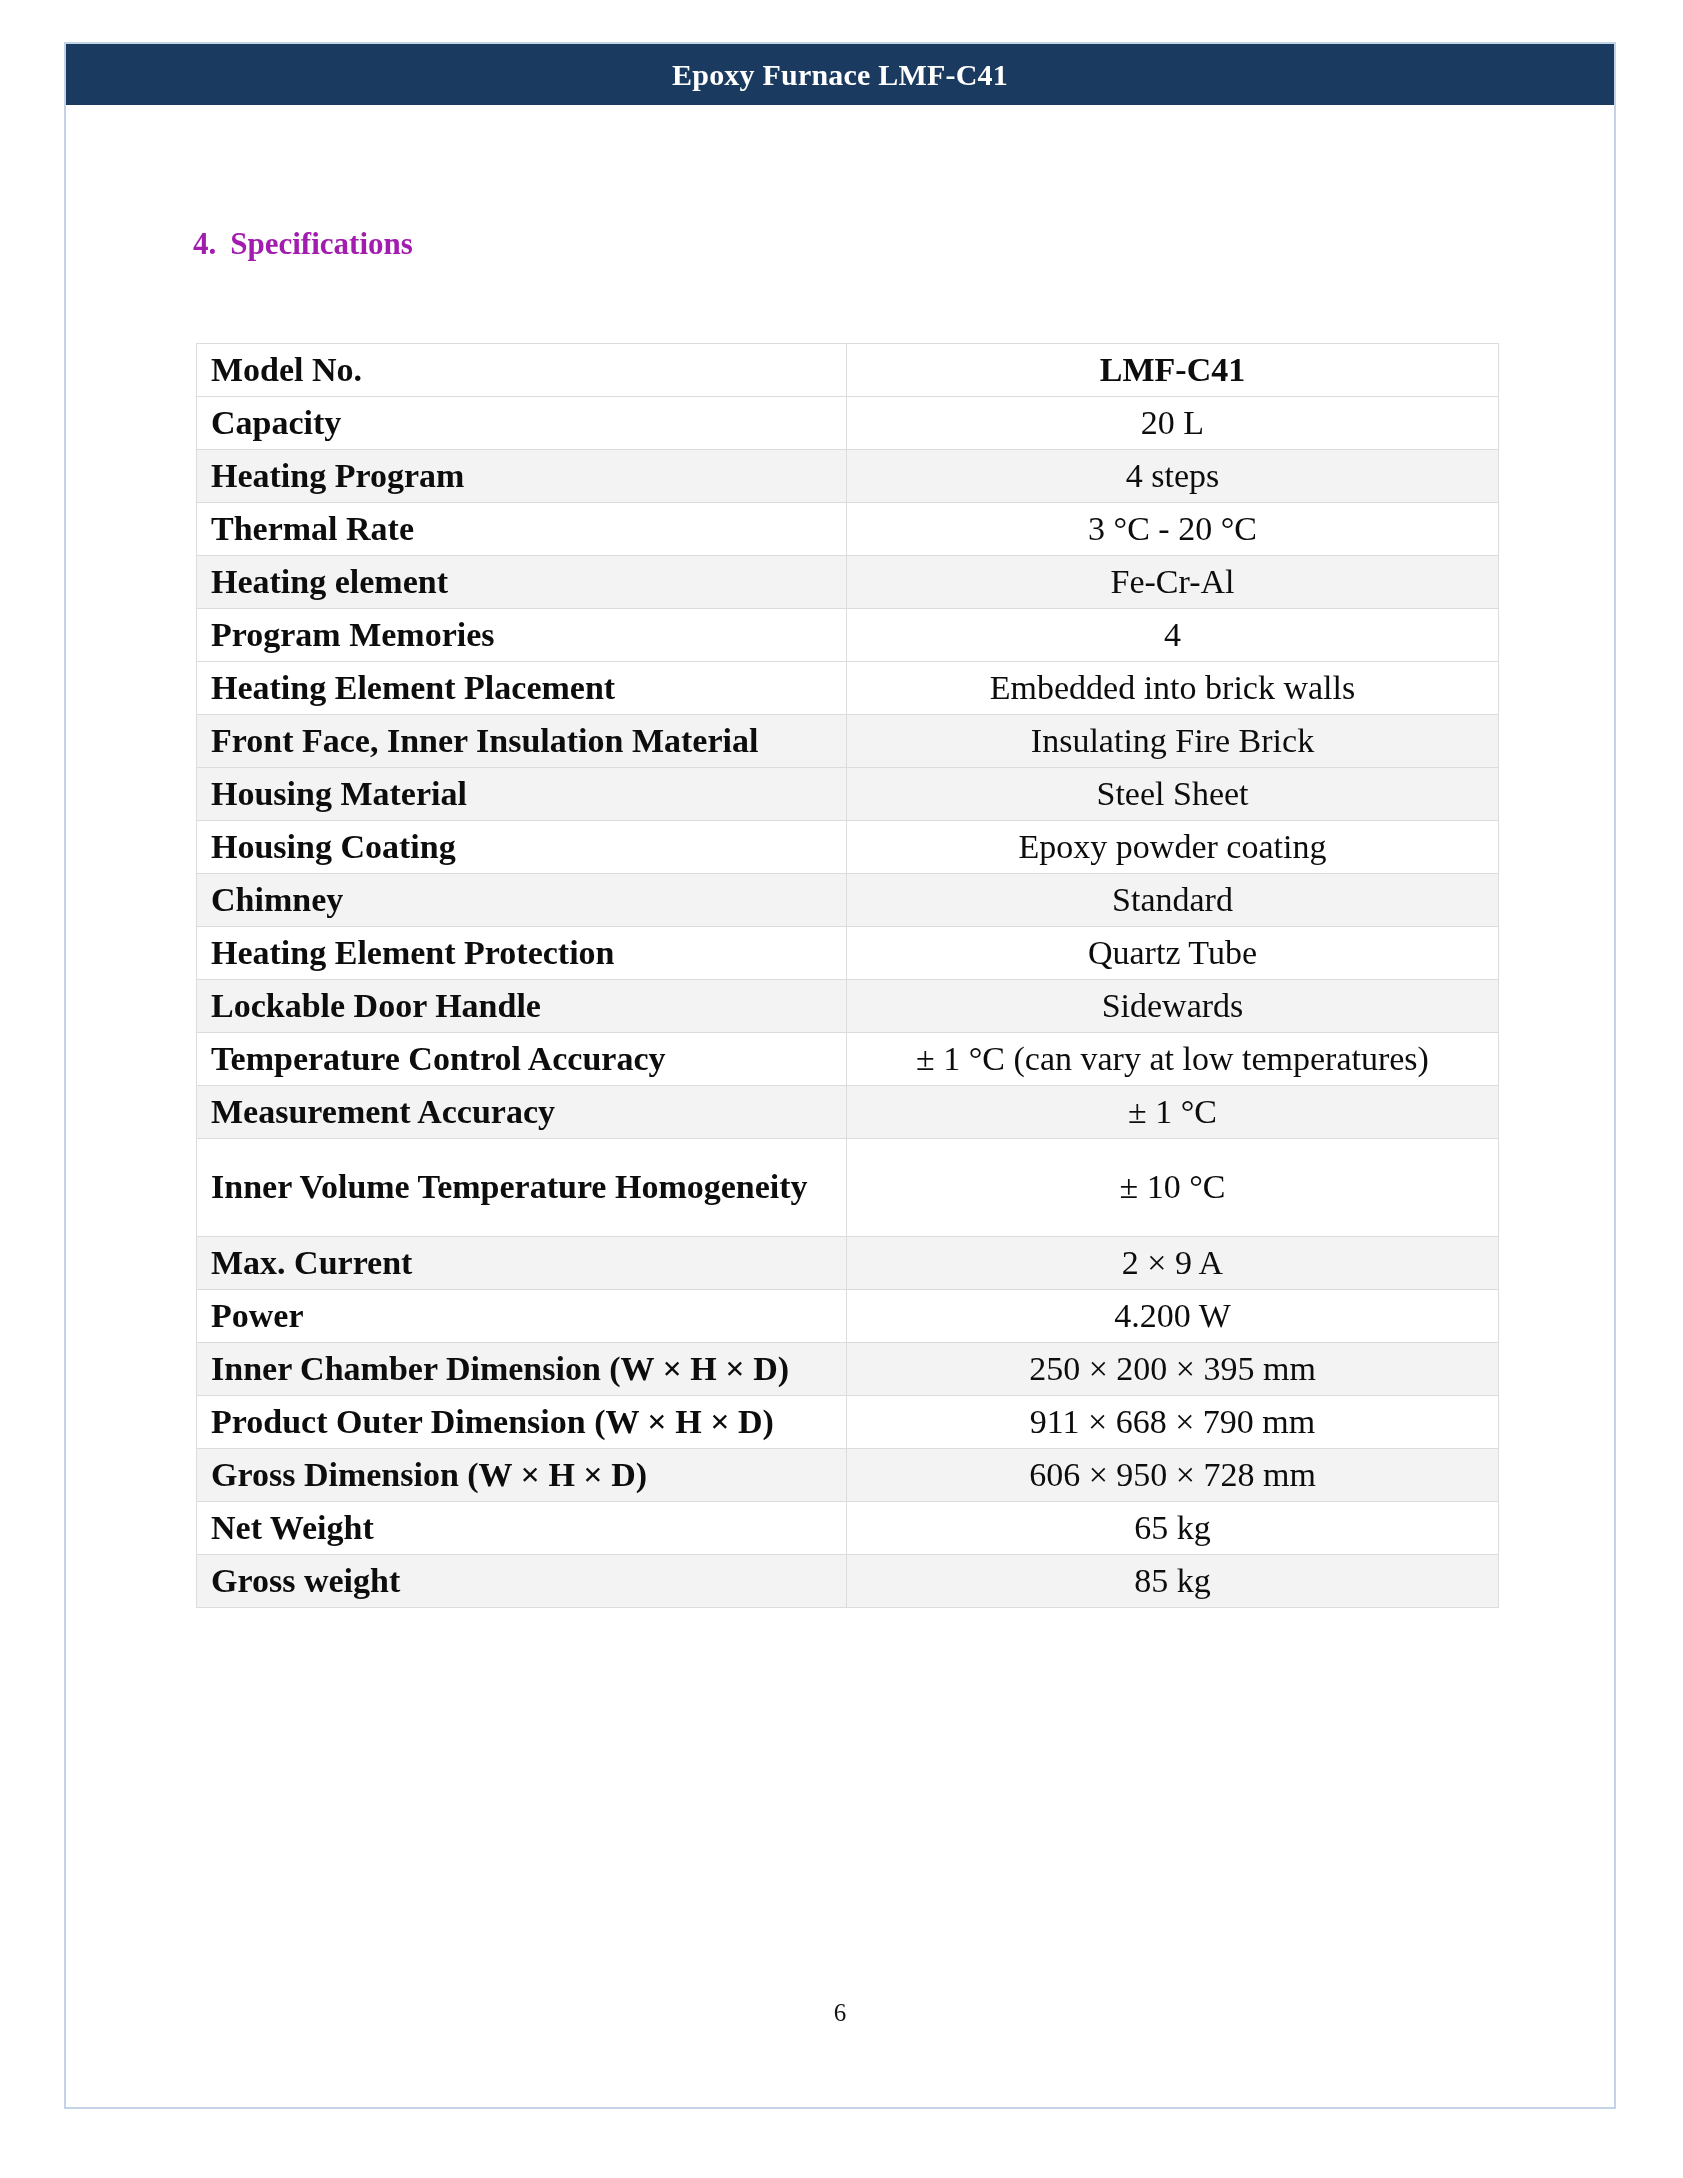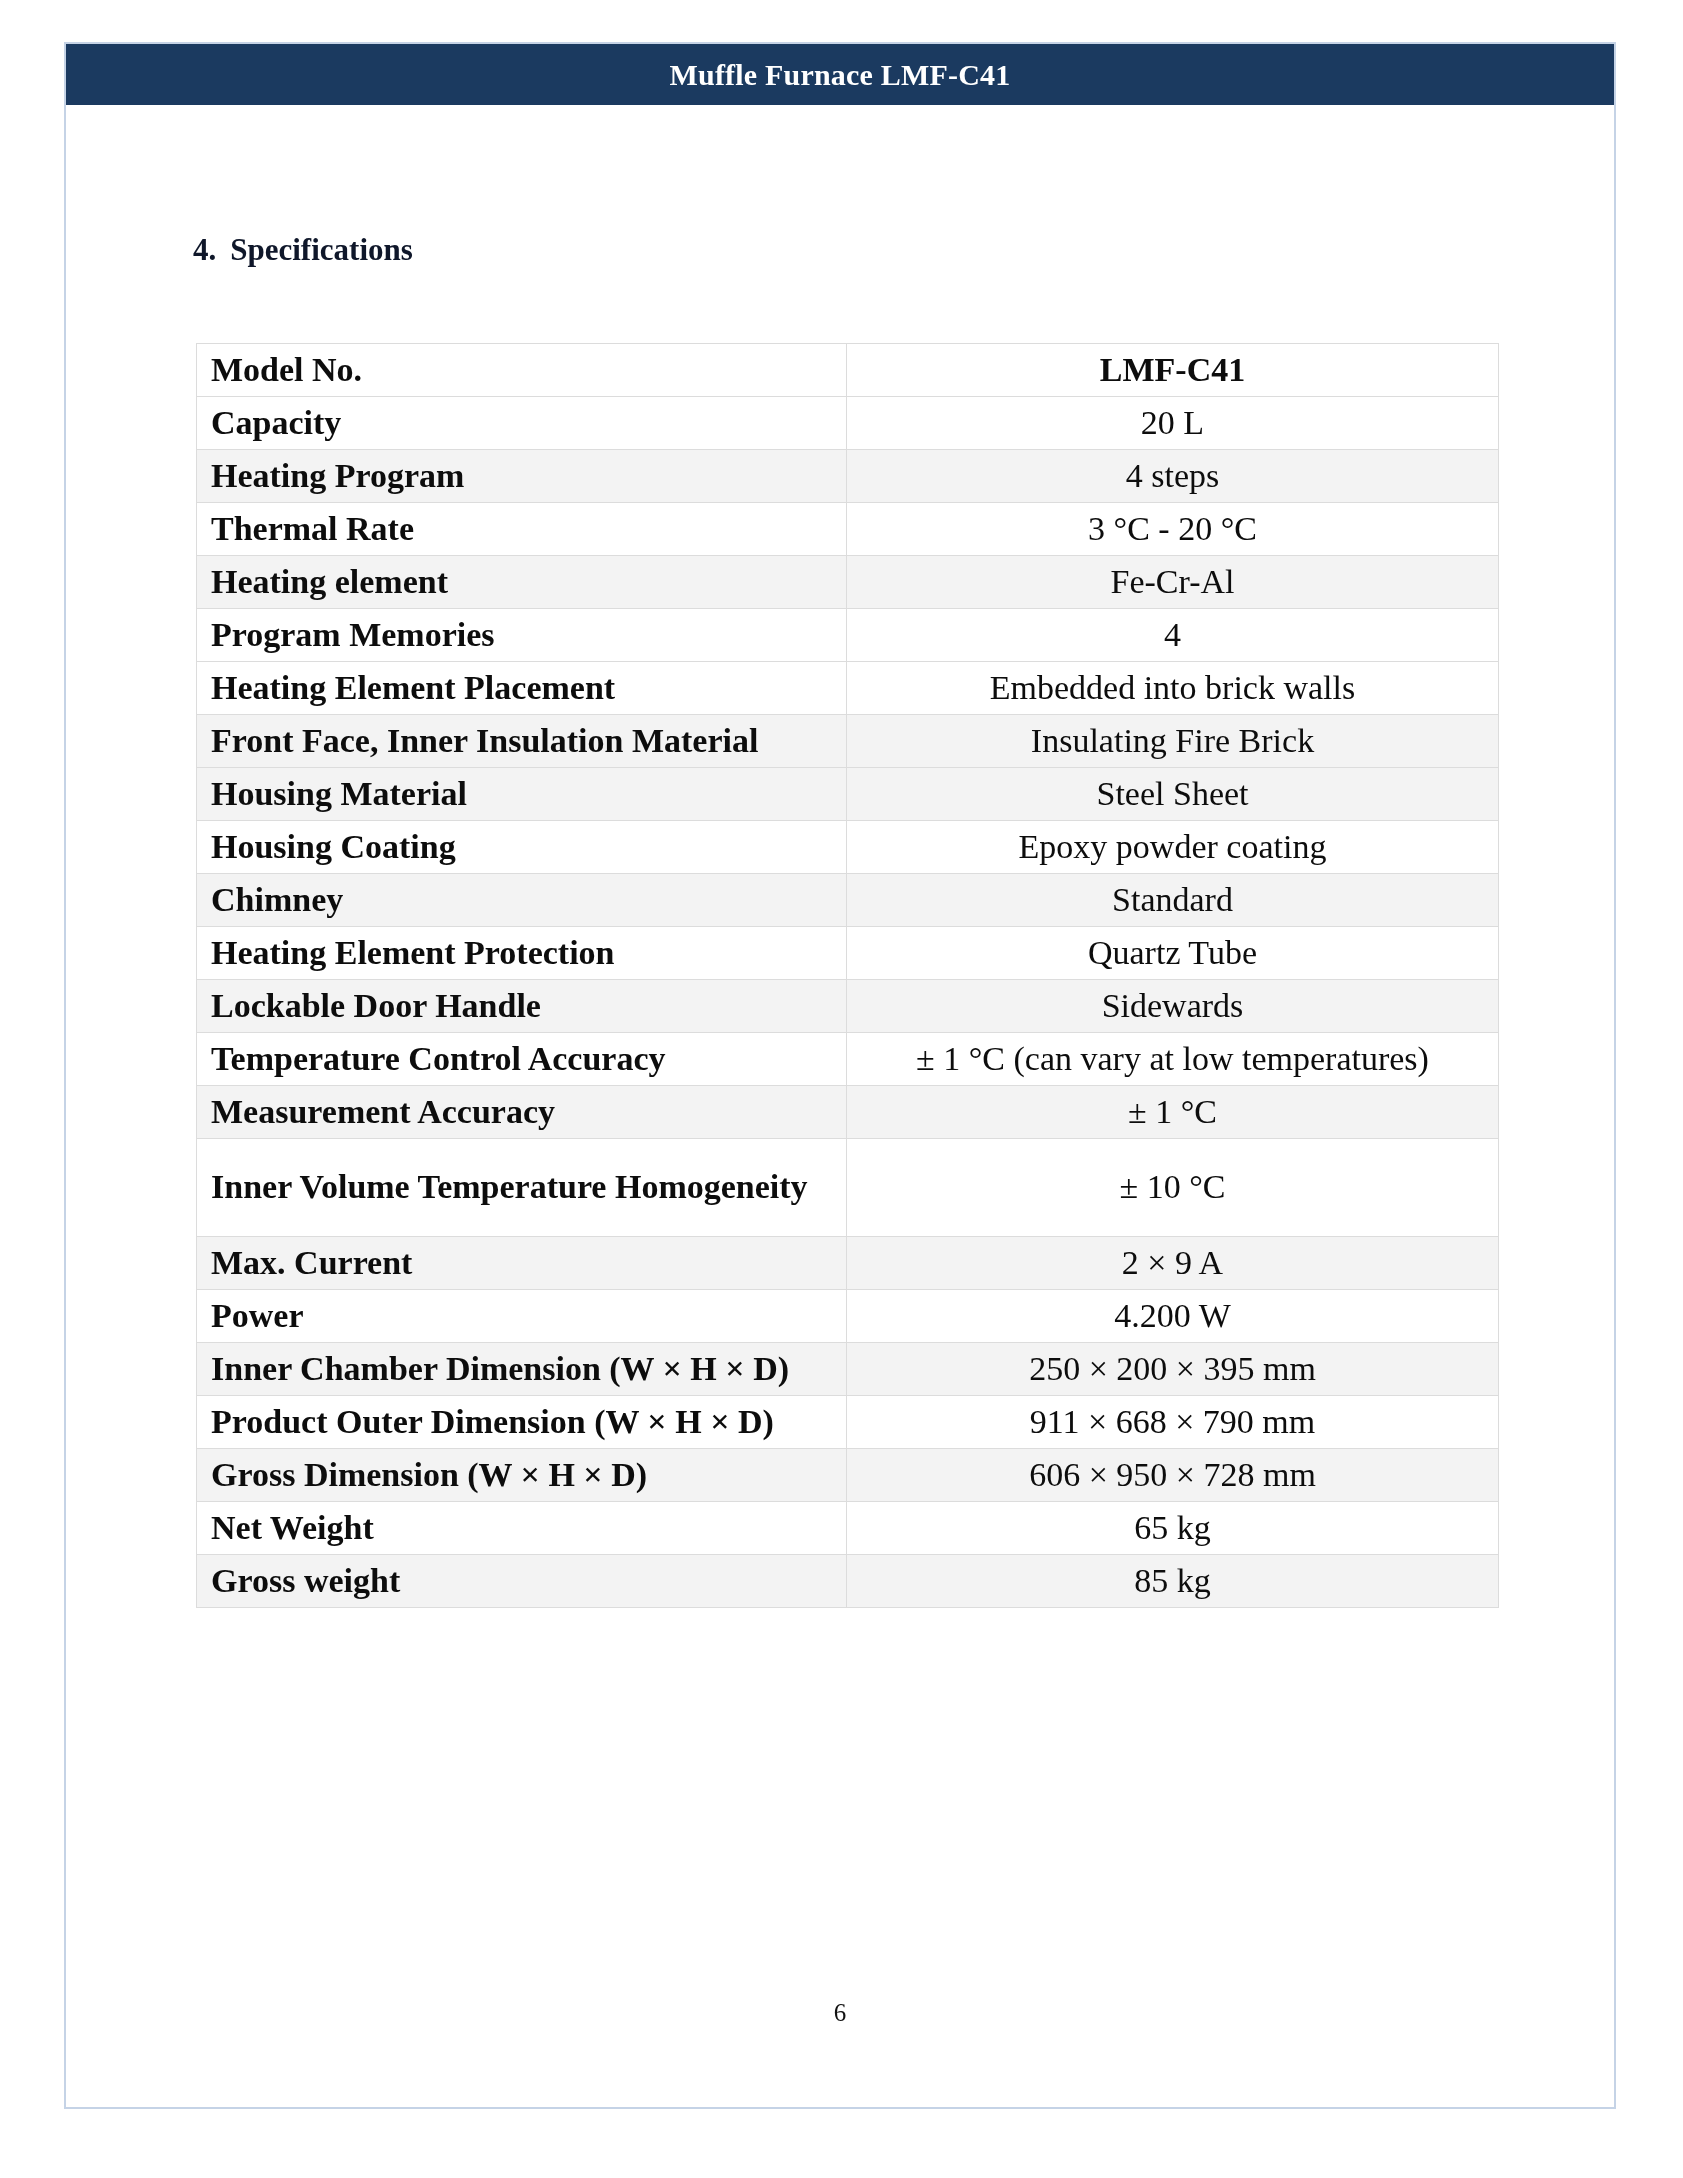--- a/index.html
+++ b/index.html
@@ -42,22 +42,22 @@
     font-size: 30px;
     font-weight: bold;
     letter-spacing: 0.2px;
     font-family: "Liberation Serif", "DejaVu Serif", serif;
   }
 
   
   .section-heading {
     position: absolute;
     left: 127px;
-    top: 188px;
-    color: #0f172a;
+    top: 182px;
+    color: #a21caf;
     font-size: 31px;
     font-weight: bold;
     font-family: "Liberation Serif", "DejaVu Serif", serif;
     white-space: nowrap;
   }
   .section-heading .num { margin-right: 14px; }
 
   
   .spec-table-wrap {
     position: absolute;
@@ -104,21 +104,21 @@
     font-size: 25px;
     color: #111111;
   }
 </style>
 </head>
 <body>
 
 <div class="page">
 
   <div class="banner">
-    <div class="banner-title">Muffle Furnace LMF-C41</div>
+    <div class="banner-title">Epoxy Furnace LMF-C41</div>
   </div>
 
   <div class="section-heading">
     <span class="num">4.</span><span>Specifications</span>
   </div>
 
   <div class="spec-table-wrap">
     <table class="spec">
       <tbody id="spec-body">
           <tr class="first">

